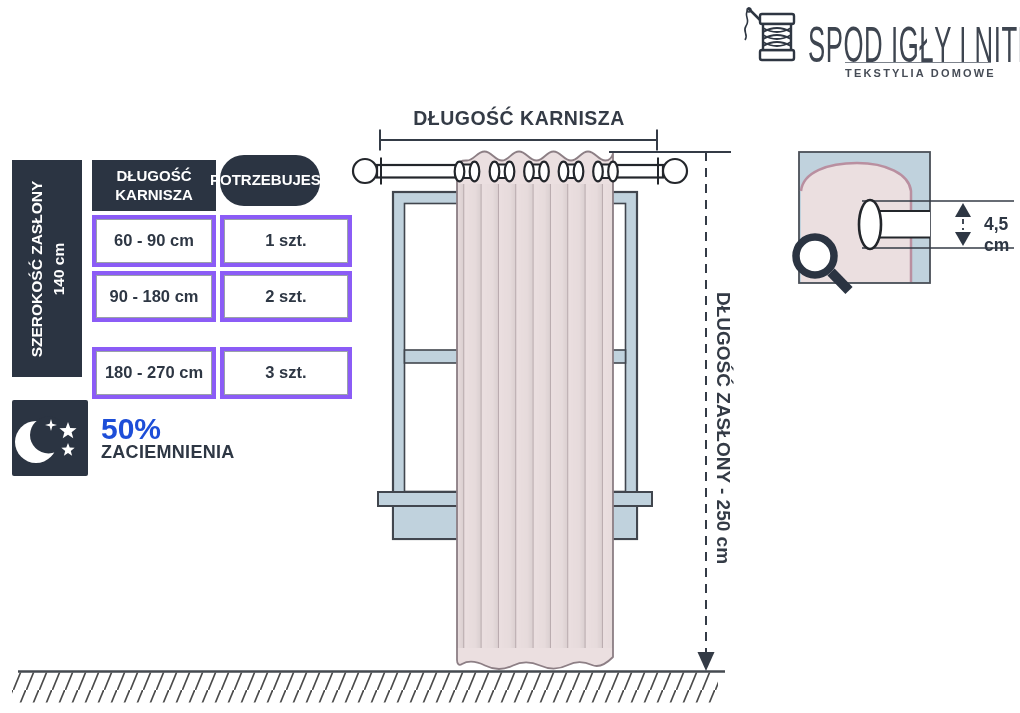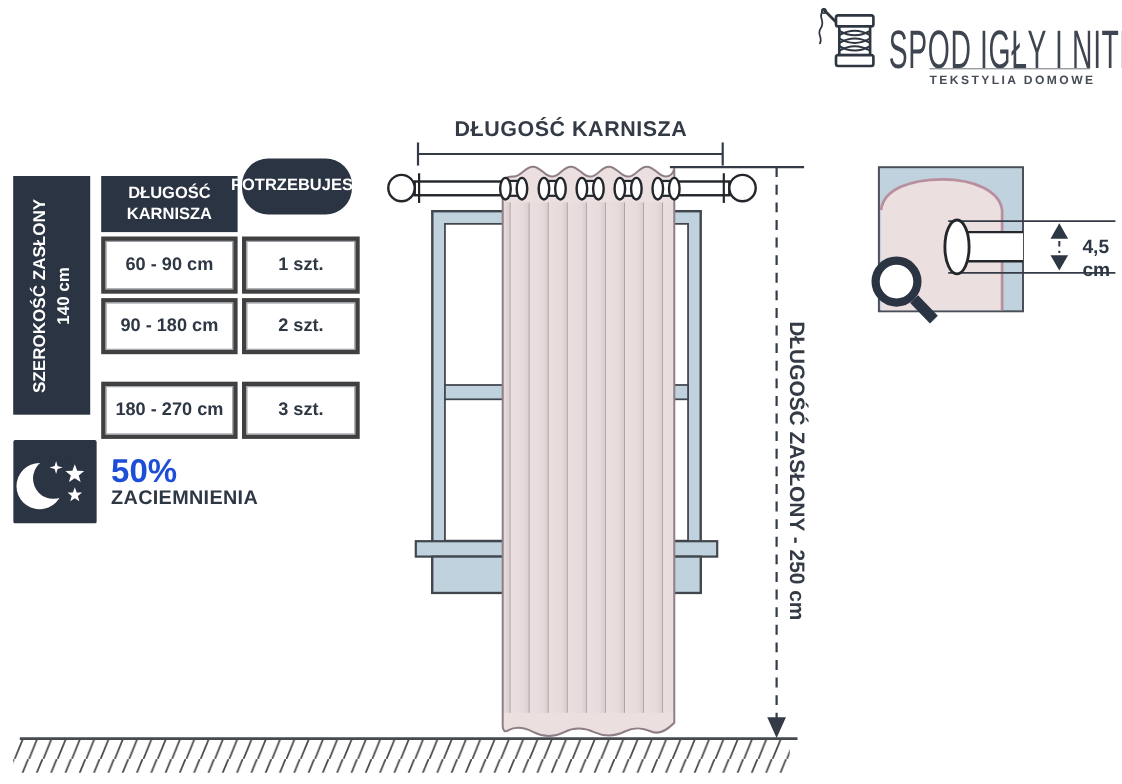--- a/index.html
+++ b/index.html
@@ -25,27 +25,27 @@
   .side-bar{left:12px;top:160px;width:70px;height:217px;background:#2b3442;}
   .side-bar-text{
     position:absolute;left:-73.5px;top:73.5px;width:217px;height:70px;
     transform:rotate(-90deg);display:flex;flex-direction:column;
     align-items:center;justify-content:center;
     color:#fff;font-weight:bold;font-size:15.5px;line-height:1.4;text-align:center;
   }
   .th{background:#2b3442;color:#fff;font-weight:bold;font-size:15px;line-height:1.25;
       display:flex;align-items:center;justify-content:center;text-align:center;}
   .th1{left:92px;top:160px;width:124px;height:51px;}
-  .th2{left:220px;top:144px;width:100px;height:51px;border-radius:24px;}
-  .cell{background:#404040;padding:4px;box-sizing:border-box;}
+  .th2{left:220px;top:155px;width:100px;height:51px;border-radius:24px;}
+  .cell{background:#8b5cf6;padding:4px;box-sizing:border-box;}
   .cell-inner{width:100%;height:100%;background:#fff;border:1.3px solid #9aa1a9;
       box-sizing:border-box;display:flex;align-items:center;justify-content:center;
       font-size:16.5px;font-weight:bold;color:#2e3744;}
   .c1{left:92px;width:124px;}
-  .c2{left:220px;width:107px;}
+  .c2{left:220px;width:132px;}
   .r1{top:215px;height:51.5px;}
   .r2{top:270.5px;height:51.5px;text-align:center;}
   .r3{top:326px;height:51.5px;margin-top:21px;}
 
   
   .blackout-icon{left:12px;top:400px;}
   .blackout-percent{left:101px;top:412px;font-size:30px;font-weight:bold;color:#1d4ed8;}
   .blackout-label{left:101px;top:442px;font-size:18px;font-weight:bold;color:#2e3744;letter-spacing:0.3px;}
 
   

